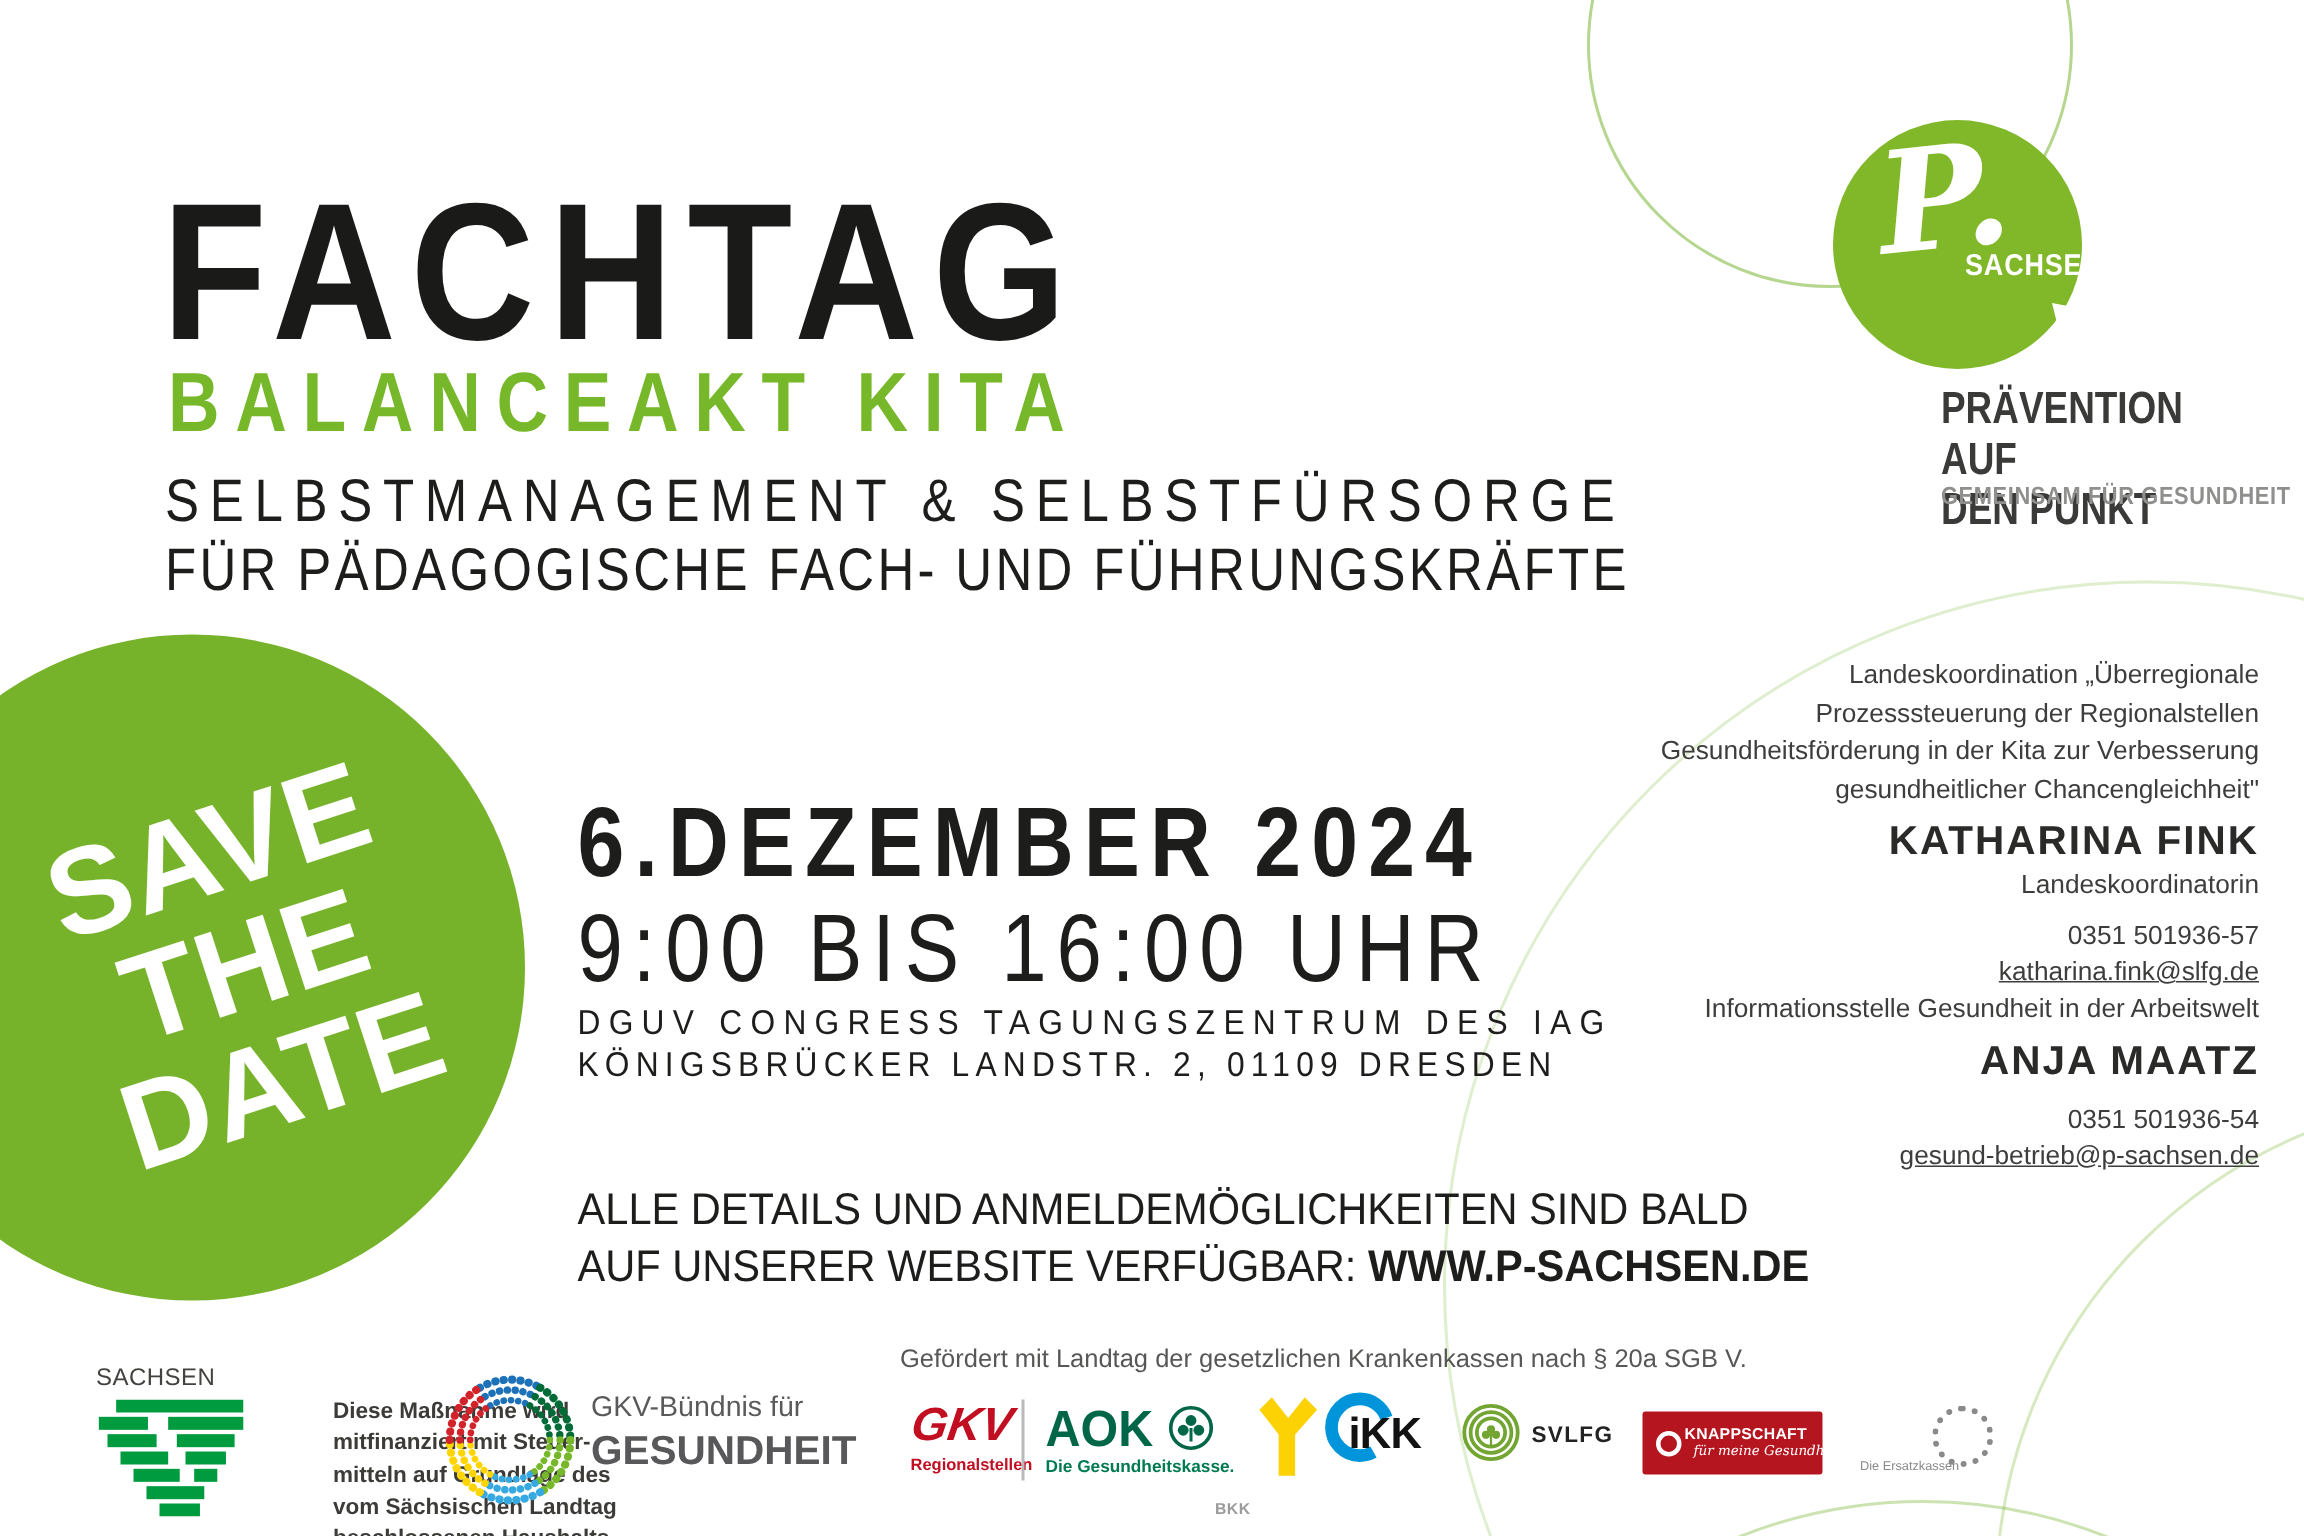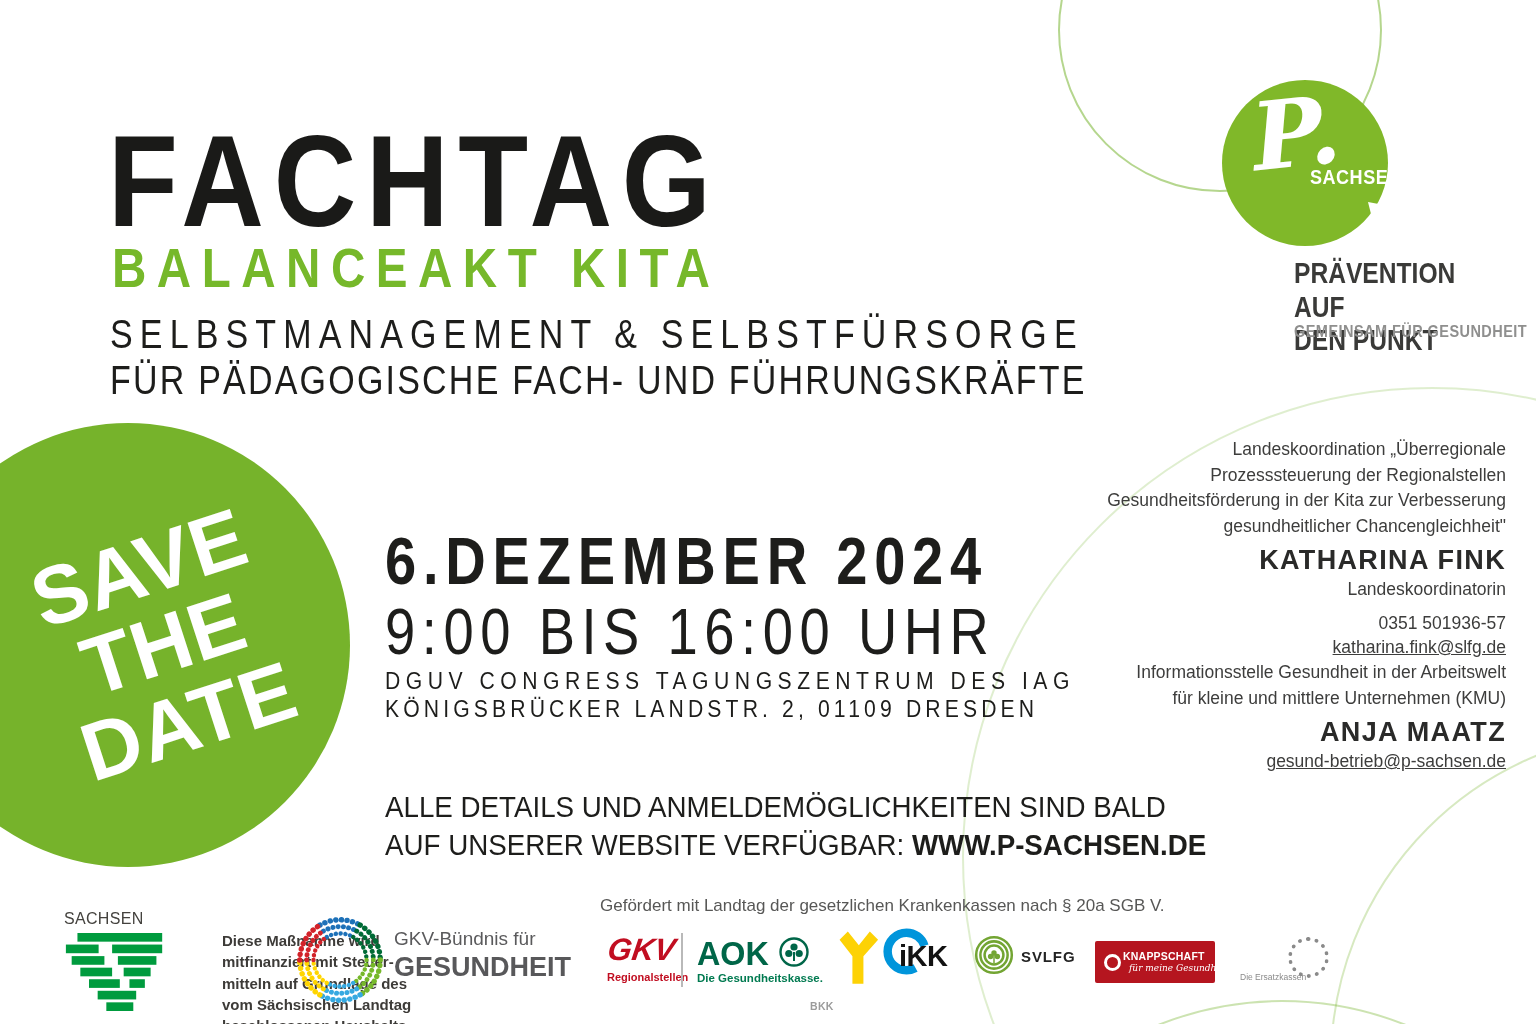--- a/index.html
+++ b/index.html
@@ -133,23 +133,23 @@
         <div>gesundheitlicher Chancengleichheit"</div>
       </div>
       <div class="cname">KATHARINA FINK</div>
       <div class="crole">Landeskoordinatorin</div>
       <div class="cphone">0351 501936-57</div>
       <div class="cmail"><span>katharina.fink@slfg.de</span></div>
     </div>
     <div class="cblock cb2">
       <div class="cdesc">
         <div>Informationsstelle Gesundheit in der Arbeitswelt</div>
-        <div>für kleine und mittlere Unternehmen (KMU)</div>
       </div>
       <div class="cname">ANJA MAATZ</div>
+      <div class="cphone">0351 501936-54</div>
       <div class="cmail"><span>gesund-betrieb@p-sachsen.de</span></div>
     </div>
   </div>
 
   <div class="abs sx-label nowrap">SACHSEN</div>
   <svg class="abs sx-emblem" width="102" height="78" viewBox="0 0 102 81">
     <g fill="#009b3e">
       <rect x="12" y="0" width="88" height="9"></rect>
       <rect x="0" y="12" width="34" height="9"></rect>
         <rect x="48" y="12" width="52" height="9"></rect>

